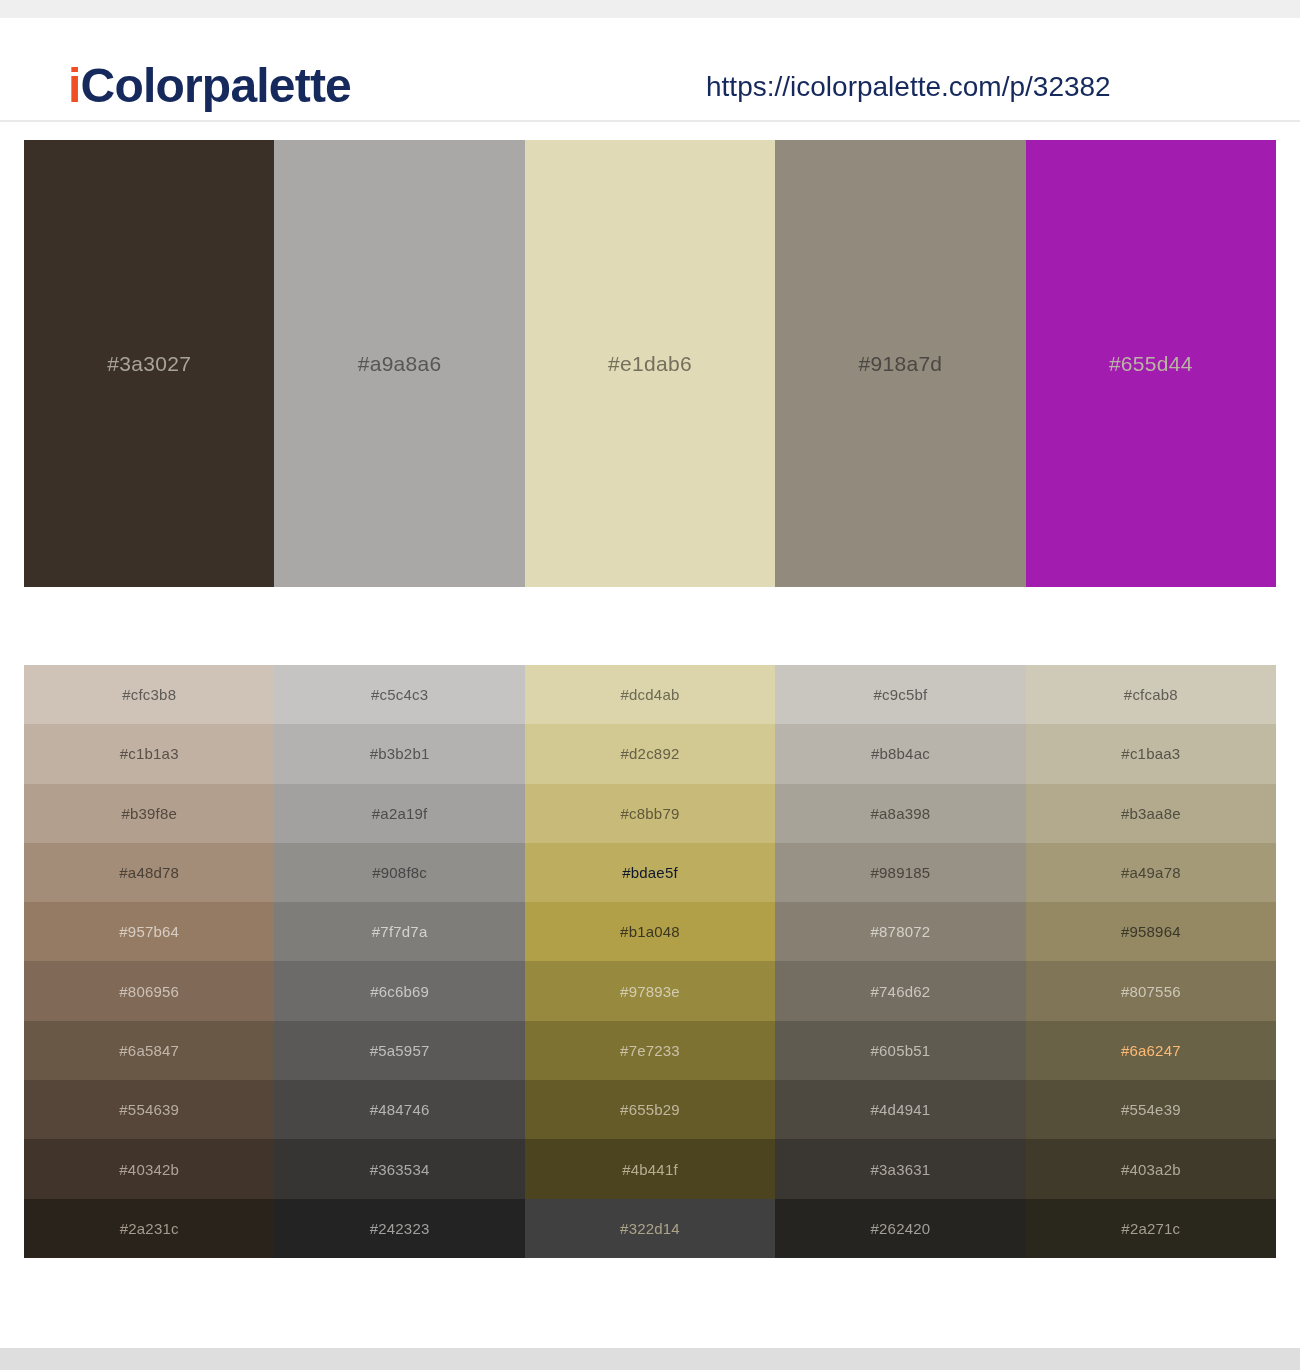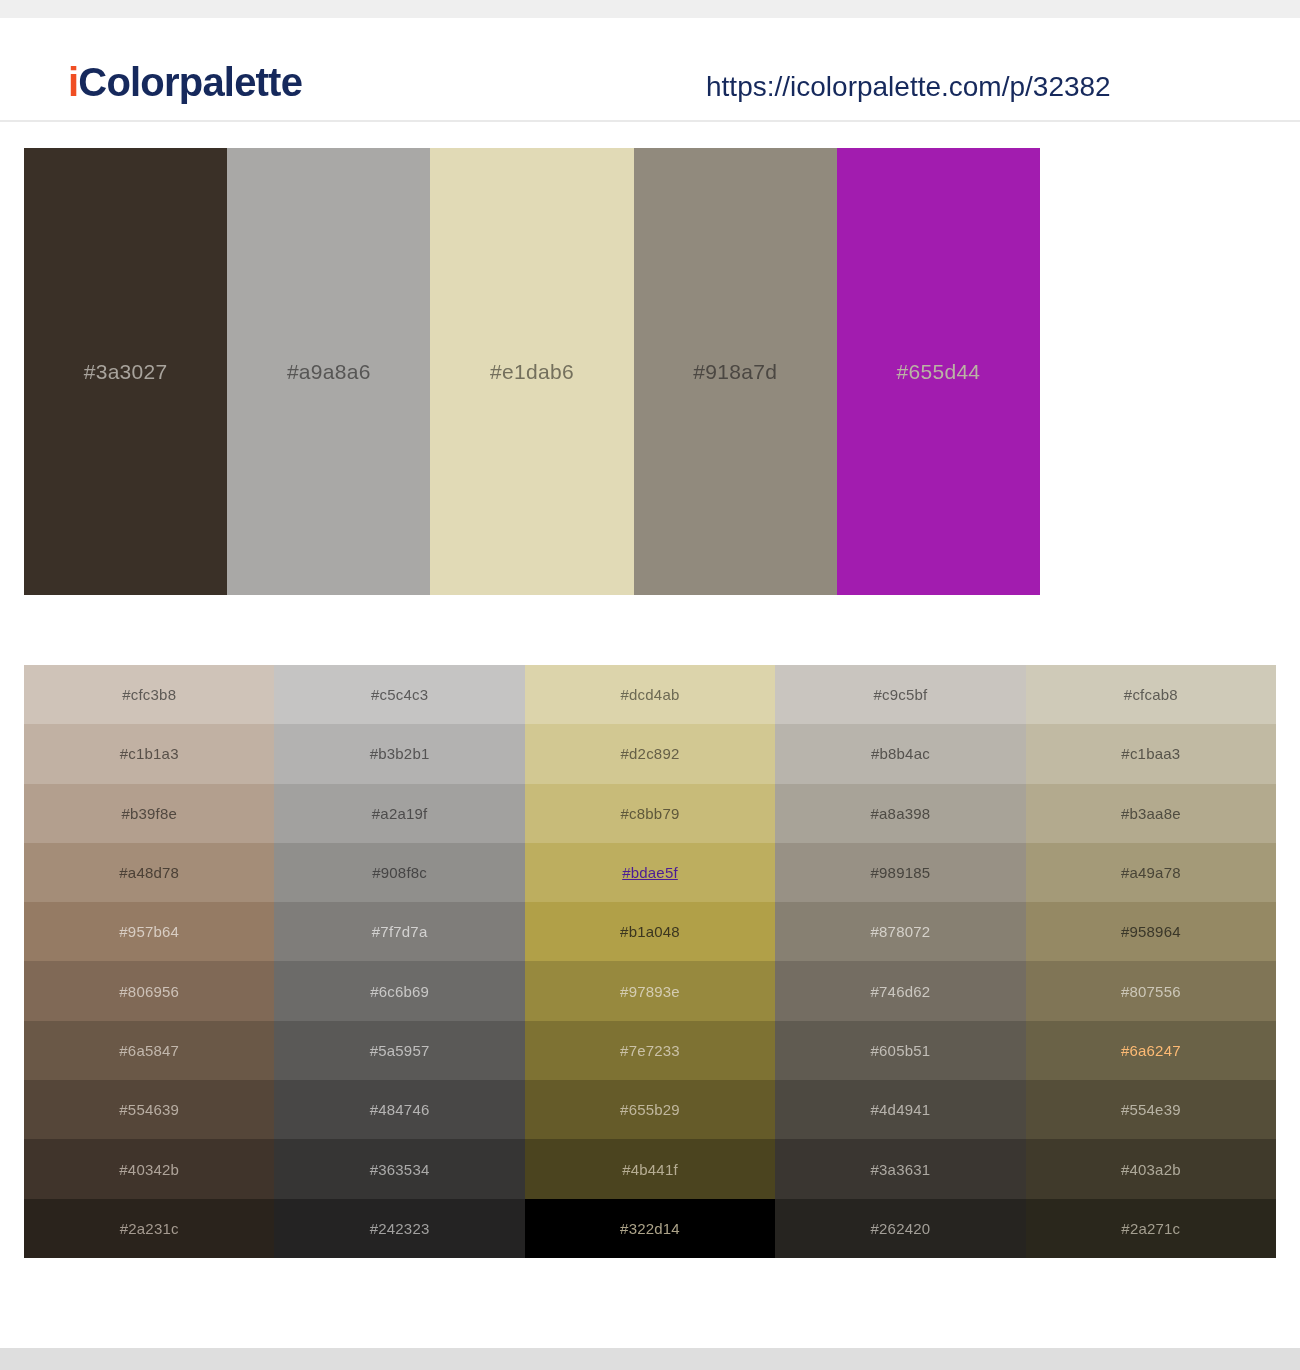--- a/index.html
+++ b/index.html
@@ -36,21 +36,21 @@
     width: 1300px;
     height: 104px;
     background: #ffffff;
     border-bottom: 2px solid #e9e9e9;
   }
 
   .logo {
     position: absolute;
     left: 68px;
     top: 44px;
-    font-size: 40px;
+    font-size: 48px;
     font-weight: bold;
     letter-spacing: -0.8px;
     line-height: 1;
     white-space: nowrap;
   }
   .logo-i { color: #f04e23; }
   .logo-rest { color: #16295c; }
 
   .site-url {
     position: absolute;
@@ -59,22 +59,22 @@
     font-size: 28px;
     color: #16295c;
     line-height: 1;
     white-space: nowrap;
   }
 
   
   .main-swatches {
     position: absolute;
     left: 24px;
-    top: 148px;
-    width: 1016px;
+    top: 140px;
+    width: 1252px;
     height: 447px;
     display: flex;
   }
   .main-swatch {
     flex: 1 1 0;
     display: flex;
     align-items: center;
     justify-content: center;
   }
   .main-swatch-label {
@@ -217,38 +217,38 @@
         <div class="shade-cell" style="background: rgb(220, 212, 171);">
           <span class="shade-label" style="color: rgb(109, 106, 84);">#dcd4ab</span>
         </div>
         <div class="shade-cell" style="background: rgb(210, 200, 146);">
           <span class="shade-label" style="color: rgb(102, 96, 71);">#d2c892</span>
         </div>
         <div class="shade-cell" style="background: rgb(200, 187, 121);">
           <span class="shade-label" style="color: rgb(95, 88, 59);">#c8bb79</span>
         </div>
         <div class="shade-cell" style="background: rgb(189, 174, 95);">
-          <span class="shade-label" style="color: #4c1d95; text-decoration: underline;">#bdae5f</span>
+          <span class="shade-label" style="color: #0f172a;">#bdae5f</span>
         </div>
         <div class="shade-cell" style="background: rgb(177, 160, 72);">
           <span class="shade-label" style="color: rgb(60, 54, 32);">#b1a048</span>
         </div>
         <div class="shade-cell" style="background: rgb(151, 137, 62);">
           <span class="shade-label" style="color: rgb(212, 204, 178);">#97893e</span>
         </div>
         <div class="shade-cell" style="background: rgb(126, 114, 51);">
           <span class="shade-label" style="color: rgb(202, 193, 167);">#7e7233</span>
         </div>
         <div class="shade-cell" style="background: rgb(101, 91, 41);">
           <span class="shade-label" style="color: rgb(192, 183, 157);">#655b29</span>
         </div>
         <div class="shade-cell" style="background: rgb(75, 68, 31);">
           <span class="shade-label" style="color: rgb(182, 173, 147);">#4b441f</span>
         </div>
-        <div class="shade-cell" style="background: #000000;">
+        <div class="shade-cell" style="background: #404040;">
           <span class="shade-label" style="color: rgb(172, 163, 137);">#322d14</span>
         </div>
       </div>
       <div class="shade-col">
         <div class="shade-cell" style="background: rgb(201, 197, 191);">
           <span class="shade-label" style="color: rgb(92, 90, 87);">#c9c5bf</span>
         </div>
         <div class="shade-cell" style="background: rgb(184, 180, 172);">
           <span class="shade-label" style="color: rgb(85, 82, 78);">#b8b4ac</span>
         </div>

